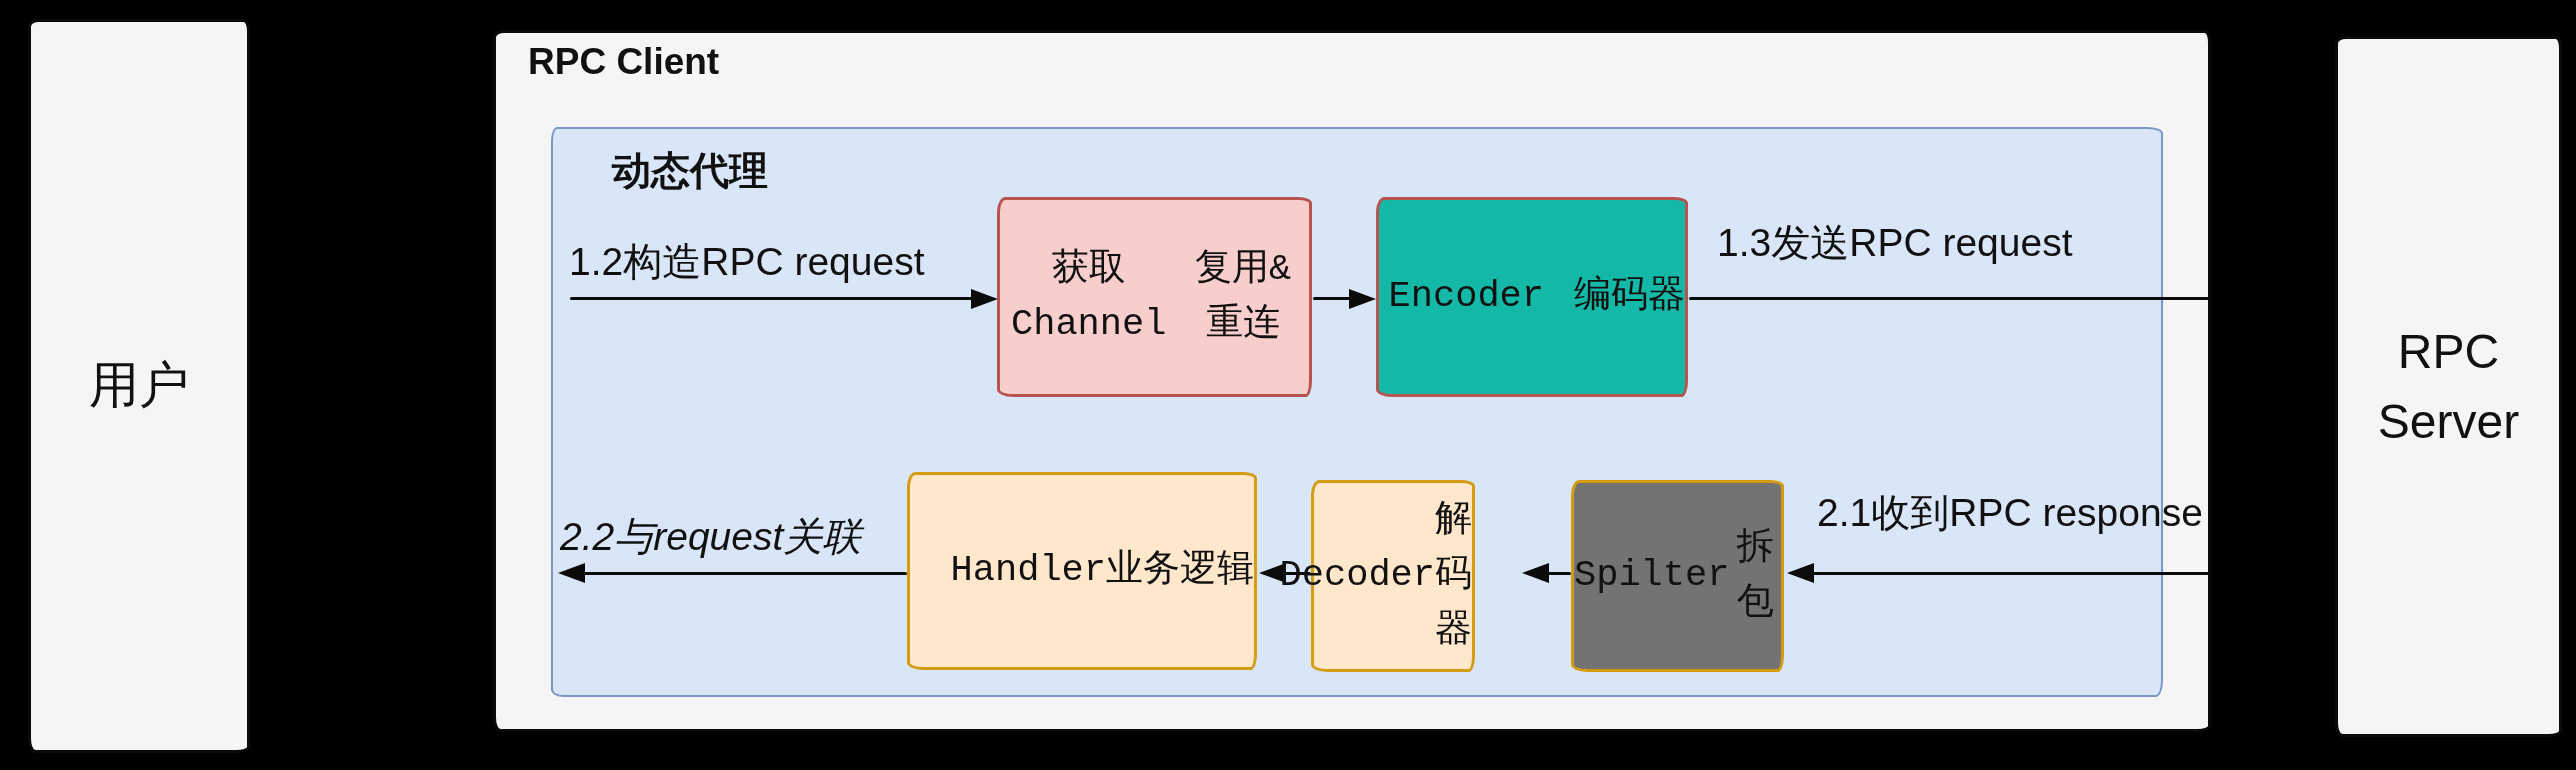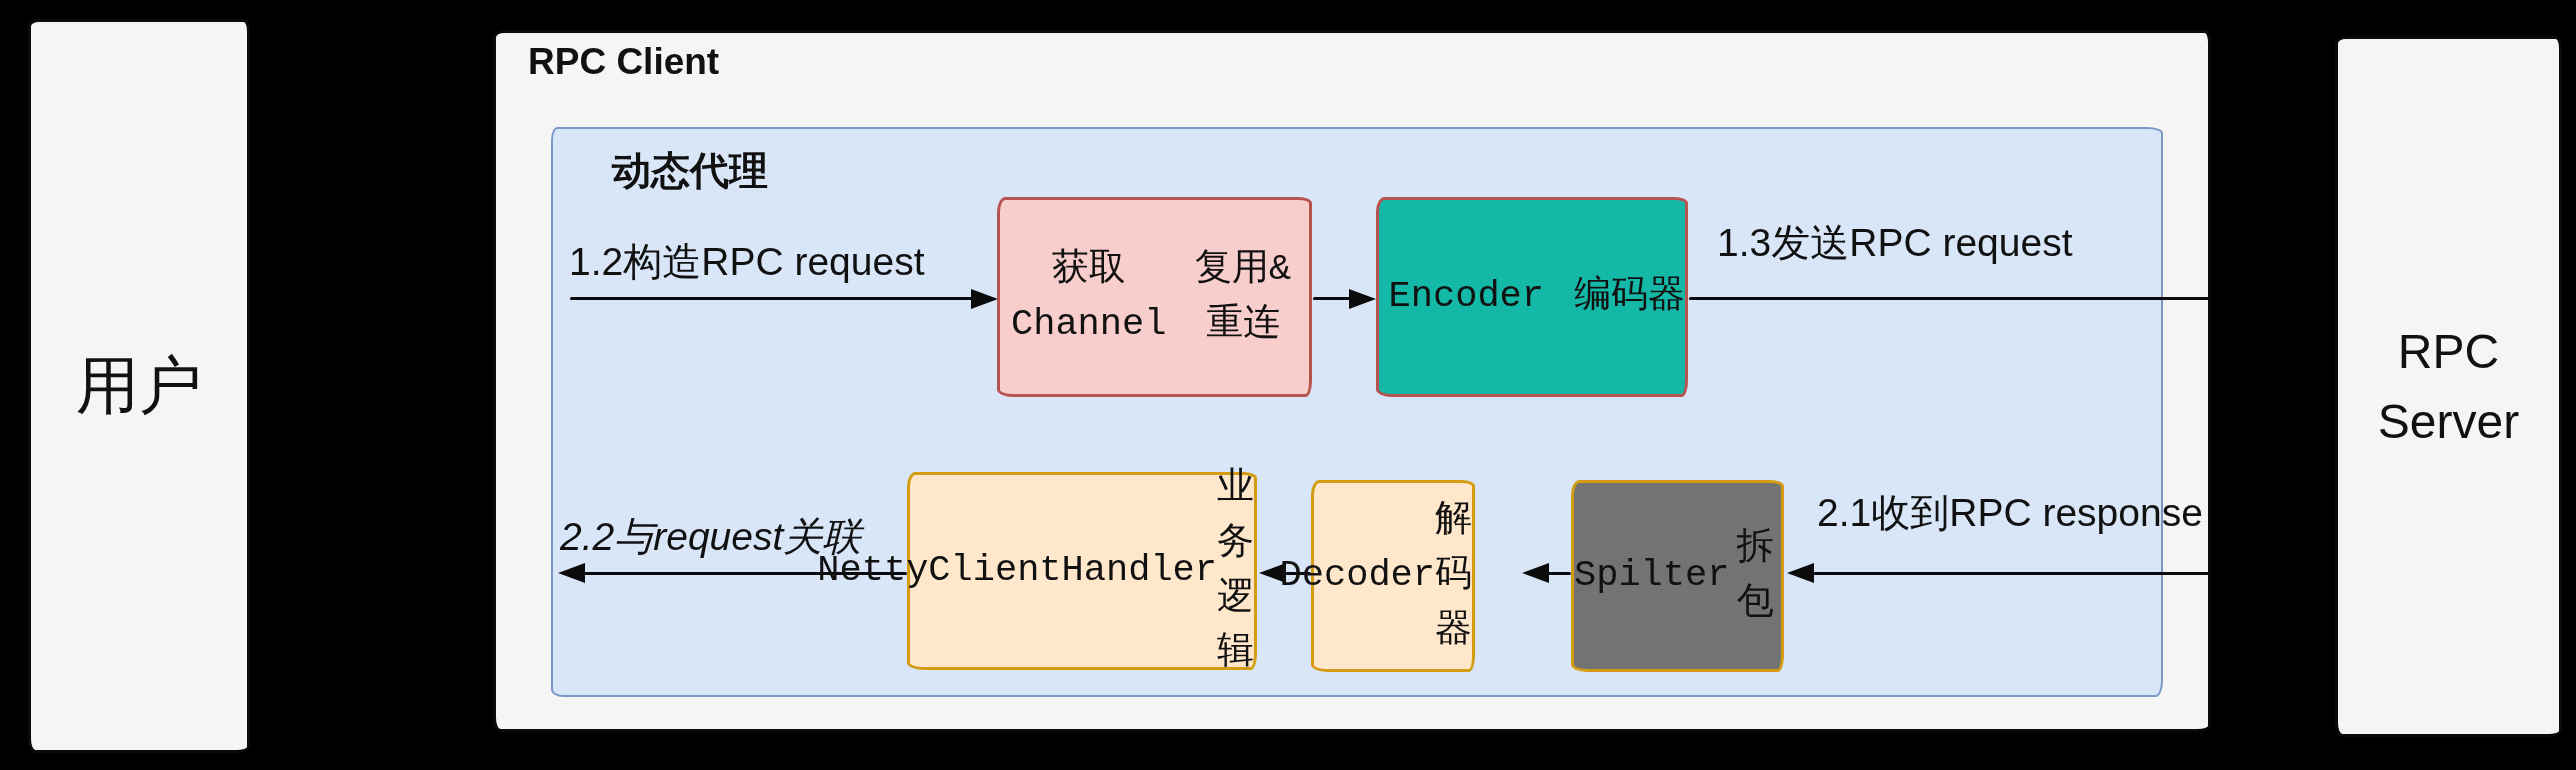--- a/index.html
+++ b/index.html
@@ -21,21 +21,21 @@
     border-radius: 11px 6.2px 13.5px 7.4px / 7.4px 12.3px 6.2px 14.8px;
   }
   .user-box   { left: 28px;   top: 18.5px; width: 222px;  height: 734px; }
   .client-box { left: 493px;  top: 29.6px; width: 1718px; height: 702px; overflow: hidden; }
   .server-box { left: 2335px; top: 36px; width: 227px;  height: 701px; }
 
   .actor-label {
     position: absolute; inset: 0;
     display: flex; flex-direction: column;
     align-items: center; justify-content: center;
-    font-size: 63px; line-height: 1.35;
+    font-size: 50px; line-height: 1.35;
     text-align: center;
   }
   .server-label { font-size: 48px; line-height: 1.45; text-align: right; }
 
   .client-title {
     position: absolute; left: 32px; top: 8.6px;
     font-size: 37px; font-weight: 700; line-height: 1.15;
     white-space: nowrap;
   }
 
@@ -133,21 +133,20 @@
     <div class="node red node-channel" style="background-color: rgb(248, 206, 204); border-color: rgb(184, 84, 80);">
       <div>获取Channel</div>
       <div>复用&amp;重连</div>
     </div>
     <div class="node red node-encoder" style="background-color: #14b8a6; border-color: rgb(184, 84, 80); gap: 30px;">
       <div>Encoder</div>
       <div>编码器</div>
     </div>
 
     <div class="node orange node-netty" style="background-color: rgb(255, 231, 204); border-color: rgb(212, 156, 18);">
-      <div>NettyClient</div>
       <div>Handler</div>
       <div>业务逻辑</div>
     </div>
     <div class="node orange node-decoder" style="background-color: rgb(255, 231, 204); border-color: rgb(212, 156, 18);">
       <div>Decoder</div>
       <div>解码器</div>
     </div>
     <div class="node orange node-spilter" style="background-color: #737373; border-color: rgb(212, 156, 18);">
       <div>Spilter</div>
       <div>拆包</div>

